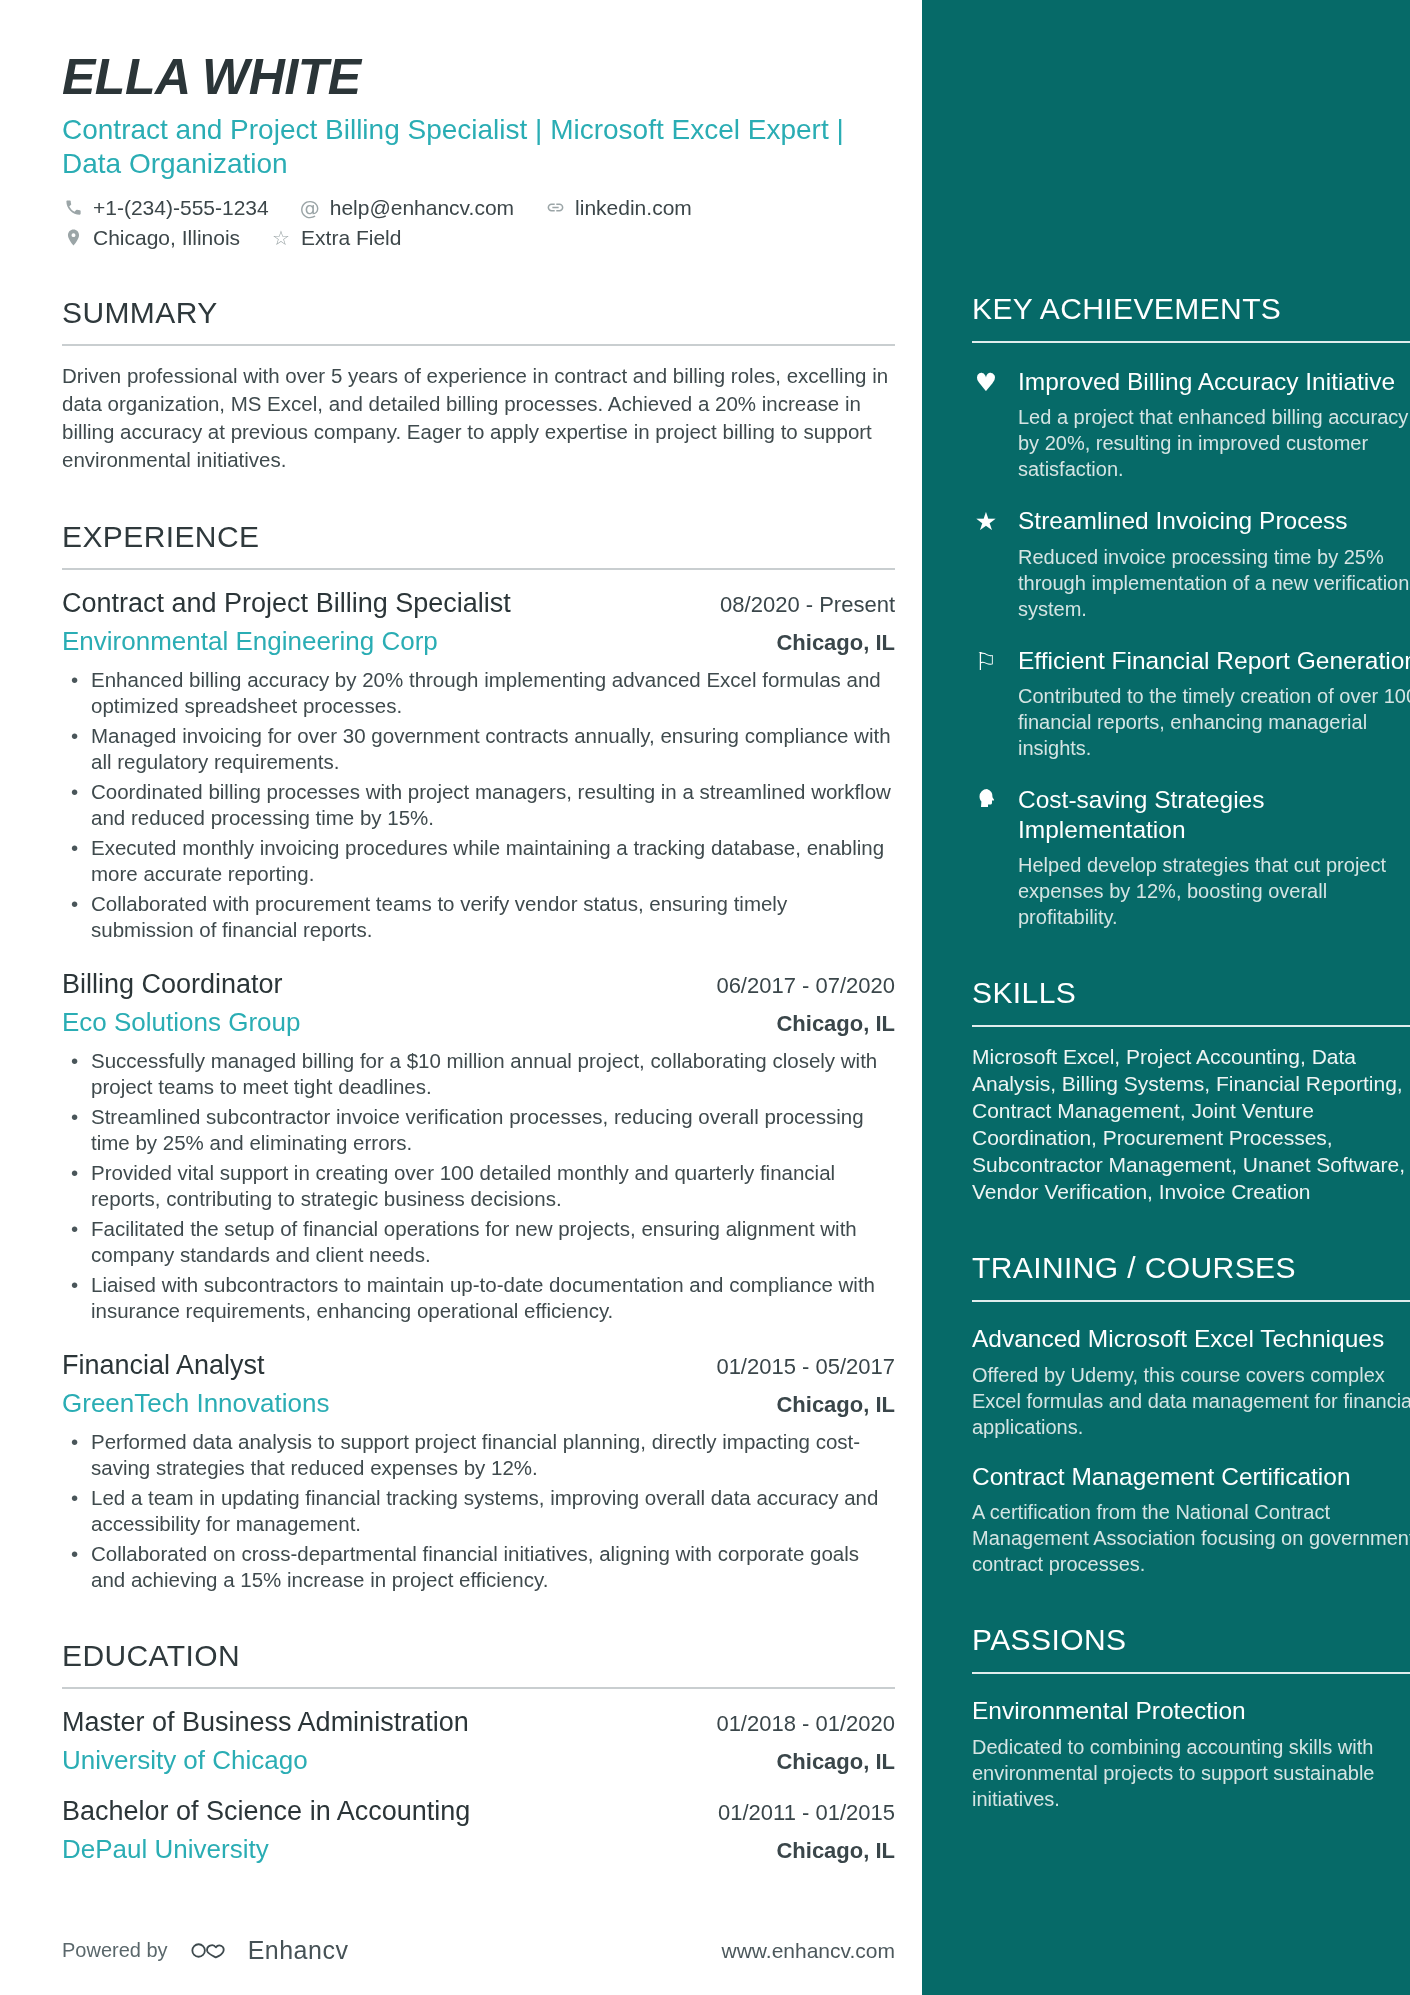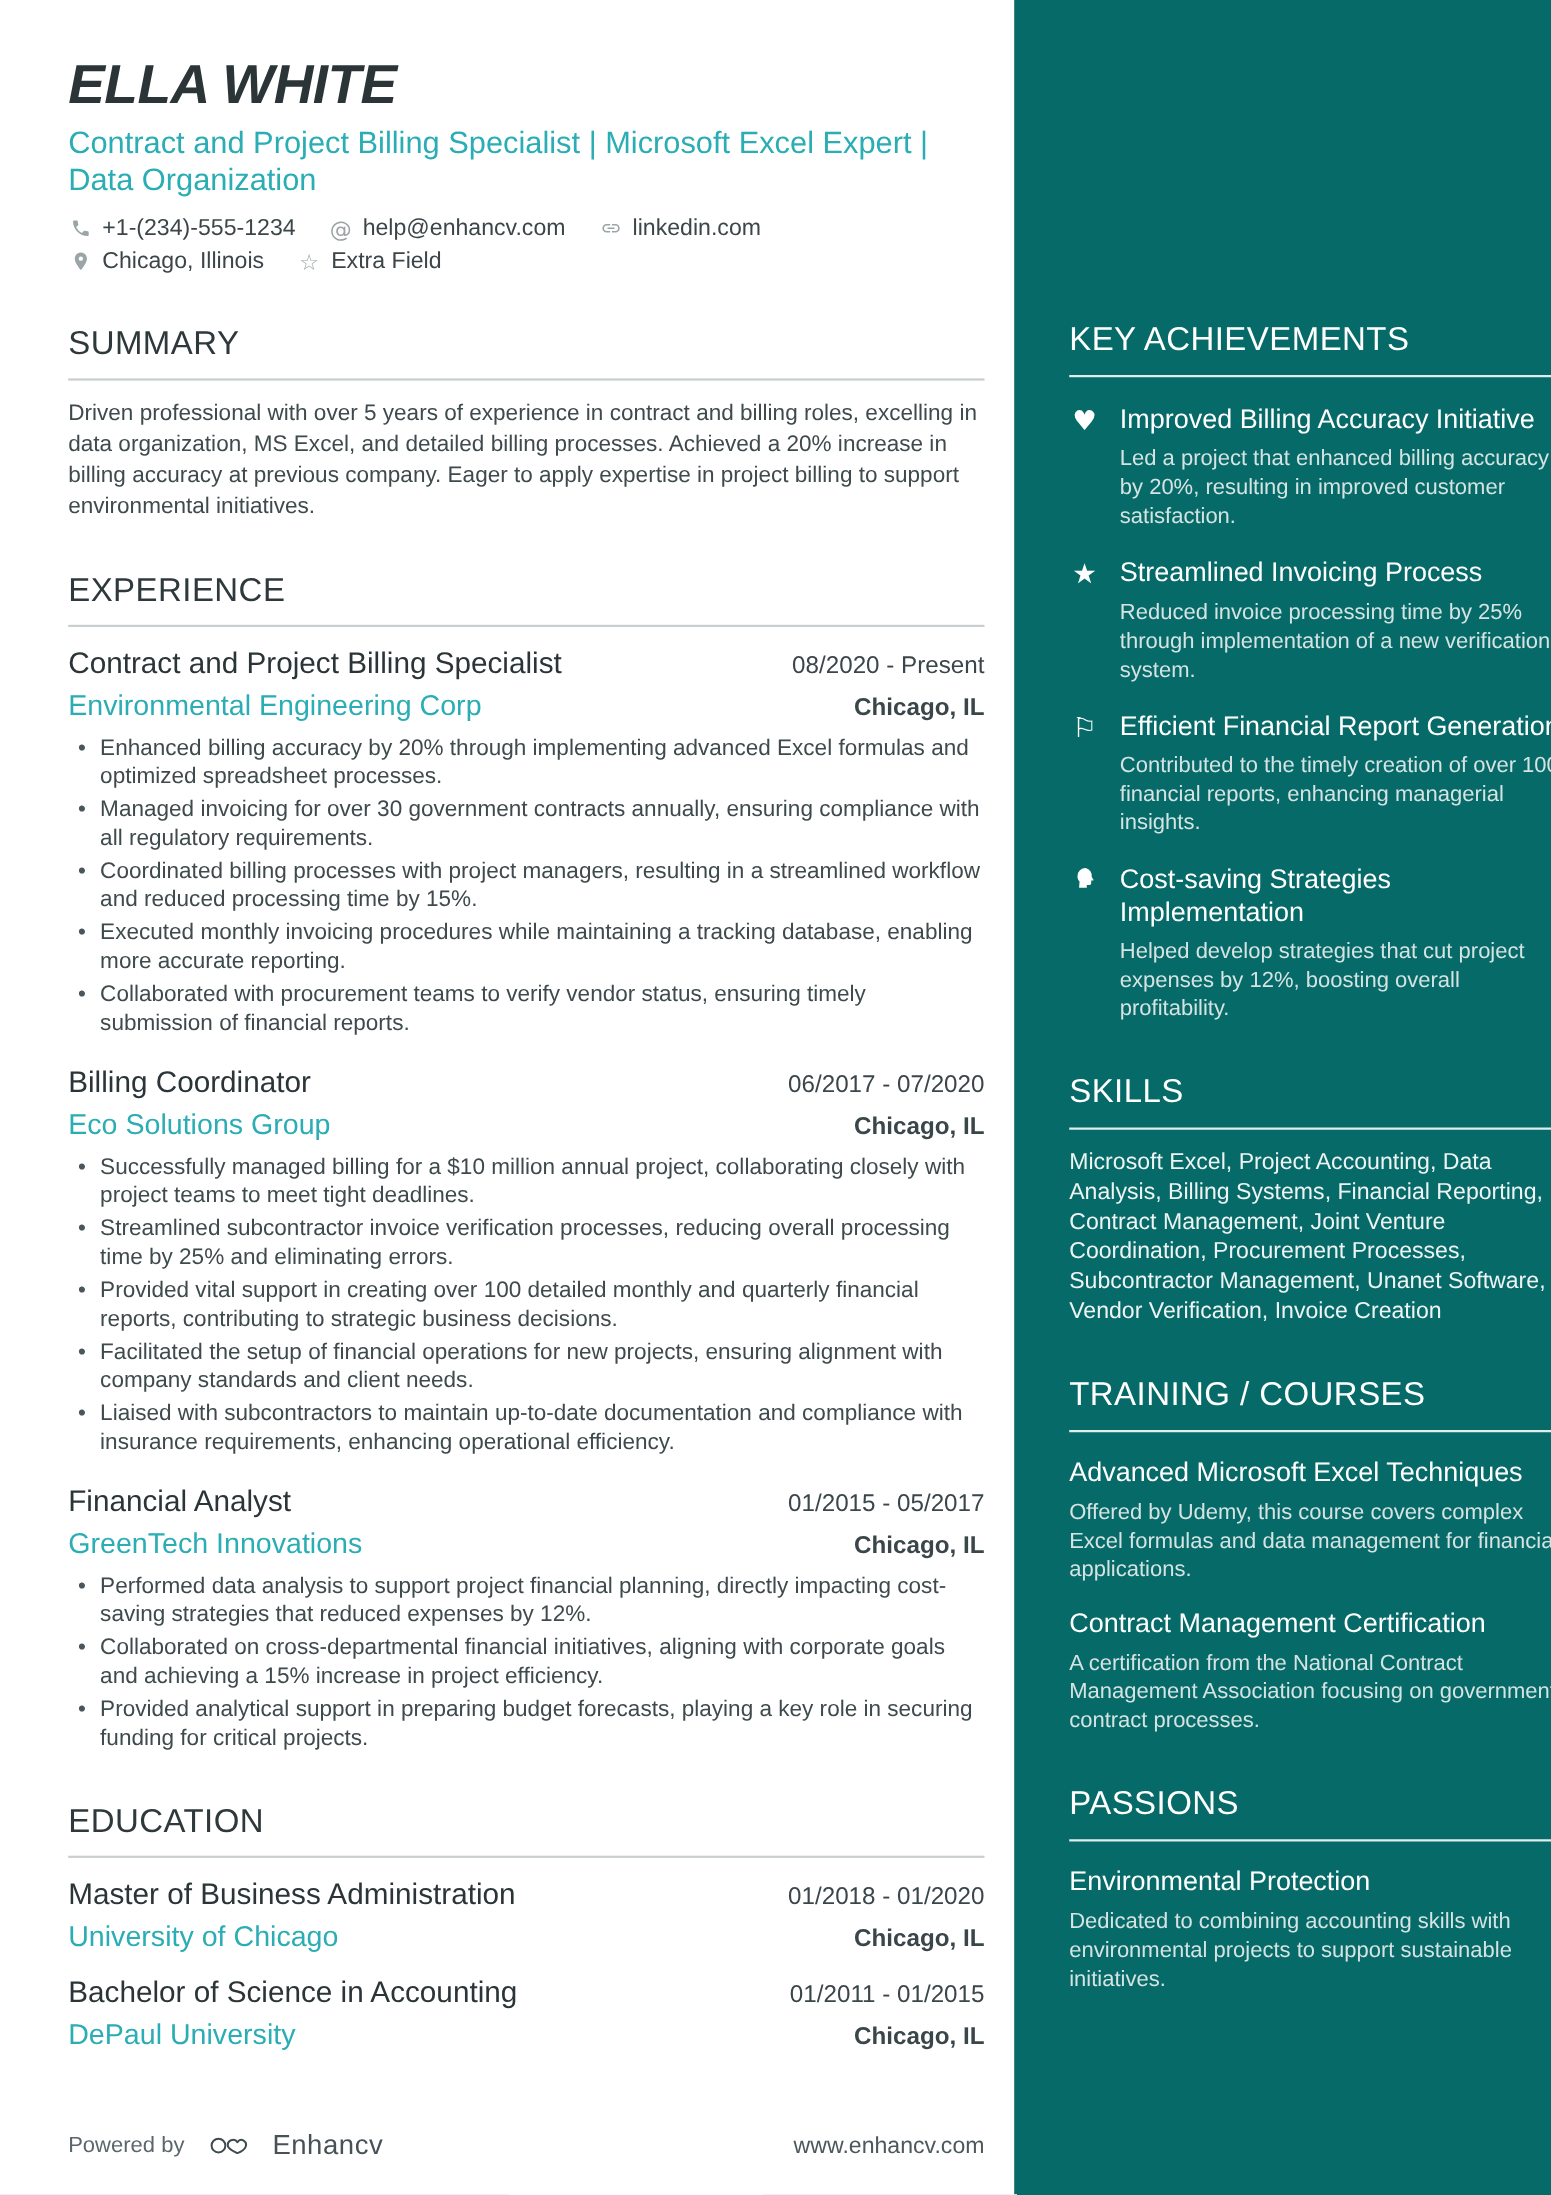--- a/index.html
+++ b/index.html
@@ -178,24 +178,24 @@
             <span class="job-dates">01/2015 - 05/2017</span>
           </div>
           <div class="job-row2">
             <span class="company">GreenTech Innovations</span>
             <span class="job-loc">Chicago, IL</span>
           </div>
           <ul class="bullets">
 
               <li>Performed data analysis to support project financial planning, directly impacting cost-saving strategies that reduced expenses by 12%.</li>
 
+              <li>Led a team in updating financial tracking systems, improving overall data accuracy and accessibility for management.</li>
 
               <li>Collaborated on cross-departmental financial initiatives, aligning with corporate goals and achieving a 15% increase in project efficiency.</li>
 
-              <li>Provided analytical support in preparing budget forecasts, playing a key role in securing funding for critical projects.</li>
 
           </ul>
         </div>
 
     </div>
 
     <div class="section">
       <div class="sec-head">EDUCATION</div>
 
         <div class="edu">

